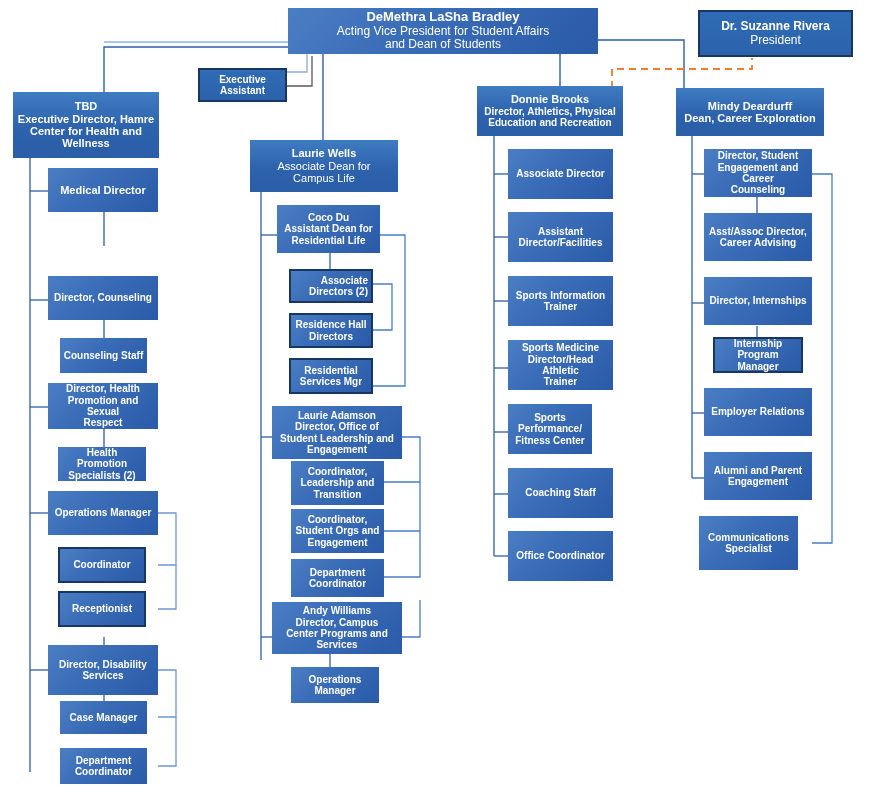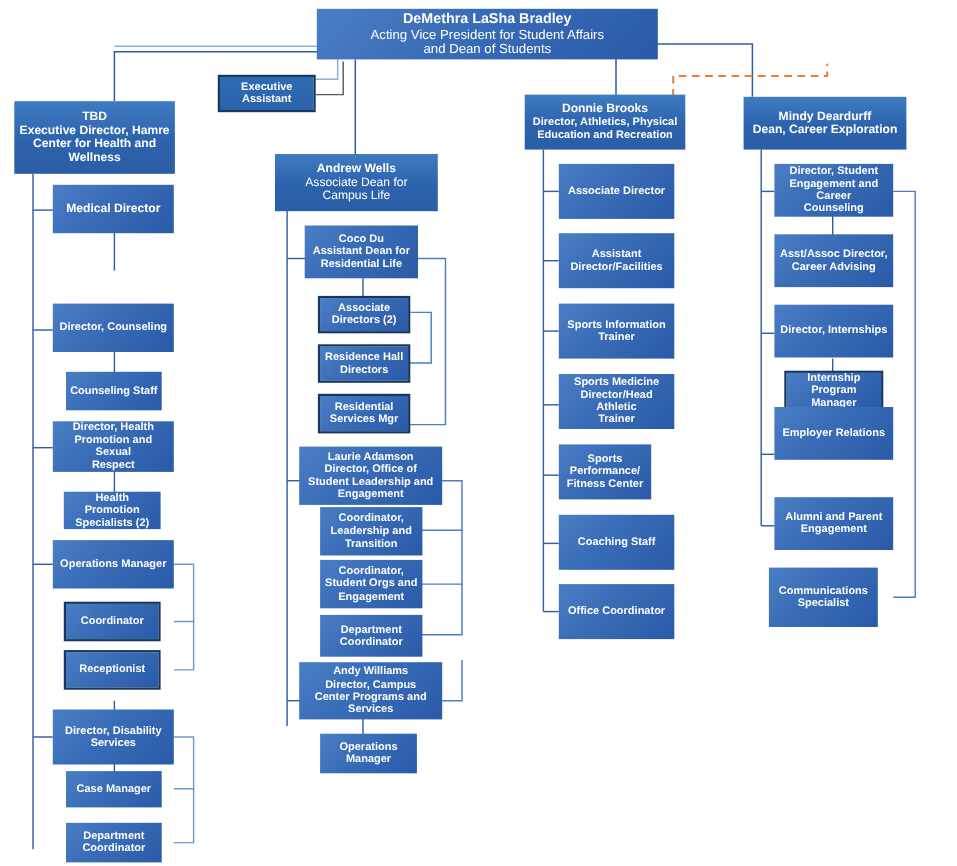--- a/index.html
+++ b/index.html
@@ -116,20 +116,26 @@
   </svg>
 
   <div class="box bold f13" style="left:288px;top:8px;width:310px;height:46px;">
     <span>
       <span class="bold f13">DeMethra LaSha Bradley</span>
       <span class="f12" style="font-weight:normal">Acting Vice President for Student Affairs</span>
       <span class="f12" style="font-weight:normal">and Dean of Students</span>
     </span>
   </div>
 
+  <div class="box bdr b-flat" style="left:698px;top:10px;width:155px;height:47px;">
+    <span>
+      <span class="bold f12">Dr. Suzanne Rivera</span>
+      <span class="f12">President</span>
+    </span>
+  </div>
 
   <div class="box bdr b-flat f10 bold" style="left:198px;top:68px;width:89px;height:34px;">
     <span>
       <span>Executive</span>
       <span>Assistant</span>
     </span>
   </div>
 
   <div class="box b-top f11 bold" style="left:13px;top:92px;width:146px;height:66px;">
     <span>
@@ -193,35 +199,35 @@
 
   <div class="box f10 bold" style="left:60px;top:748px;width:87px;height:36px;">
     <span>
       <span>Department</span>
       <span>Coordinator</span>
     </span>
   </div>
 
   <div class="box b-top f11 bold" style="left:250px;top:140px;width:148px;height:52px;">
     <span>
-      <span>Andrew Wells</span>
+      <span>Laurie Wells</span>
       <span style="font-weight:normal">Associate Dean for</span>
       <span style="font-weight:normal">Campus Life</span>
     </span>
   </div>
 
   <div class="box f10 bold" style="left:277px;top:205px;width:103px;height:48px;">
     <span>
       <span>Coco Du</span>
       <span>Assistant Dean for</span>
       <span>Residential Life</span>
     </span>
   </div>
 
-  <div class="box bdr f10 bold" style="left:289px;top:269px;width:84px;height:34px;">
+  <div class="box bdr f10 bold" style="left:289px;top:269px;width:84px;height:34px;text-align:right;">
     <span>
       <span>Associate</span>
       <span>Directors (2)</span>
     </span>
   </div>
 
   <div class="box bdr f10 bold" style="left:289px;top:313px;width:84px;height:35px;">
     <span>
       <span>Residence Hall</span>
       <span>Directors</span>
@@ -358,21 +364,21 @@
     <span>Director, Internships</span>
   </div>
 
   <div class="box bdr f10 bold" style="left:713px;top:337px;width:90px;height:36px;">
     <span>
       <span>Internship</span>
       <span>Program Manager</span>
     </span>
   </div>
 
-  <div class="box f10 bold" style="left:704px;top:370px;width:108px;height:48px;">
+  <div class="box f10 bold" style="left:704px;top:388px;width:108px;height:48px;">
     <span>Employer Relations</span>
   </div>
 
   <div class="box f10 bold" style="left:704px;top:452px;width:108px;height:48px;">
     <span>
       <span>Alumni and Parent</span>
       <span>Engagement</span>
     </span>
   </div>
 

